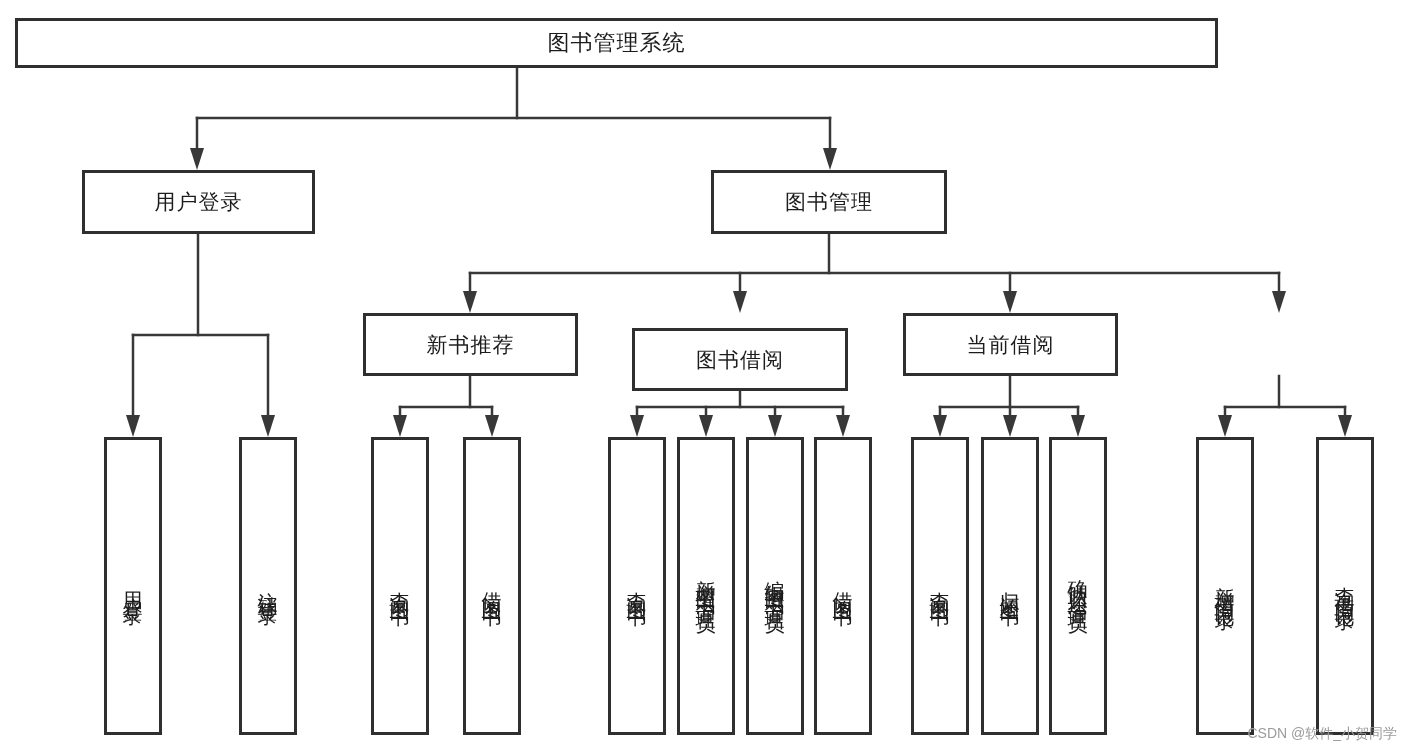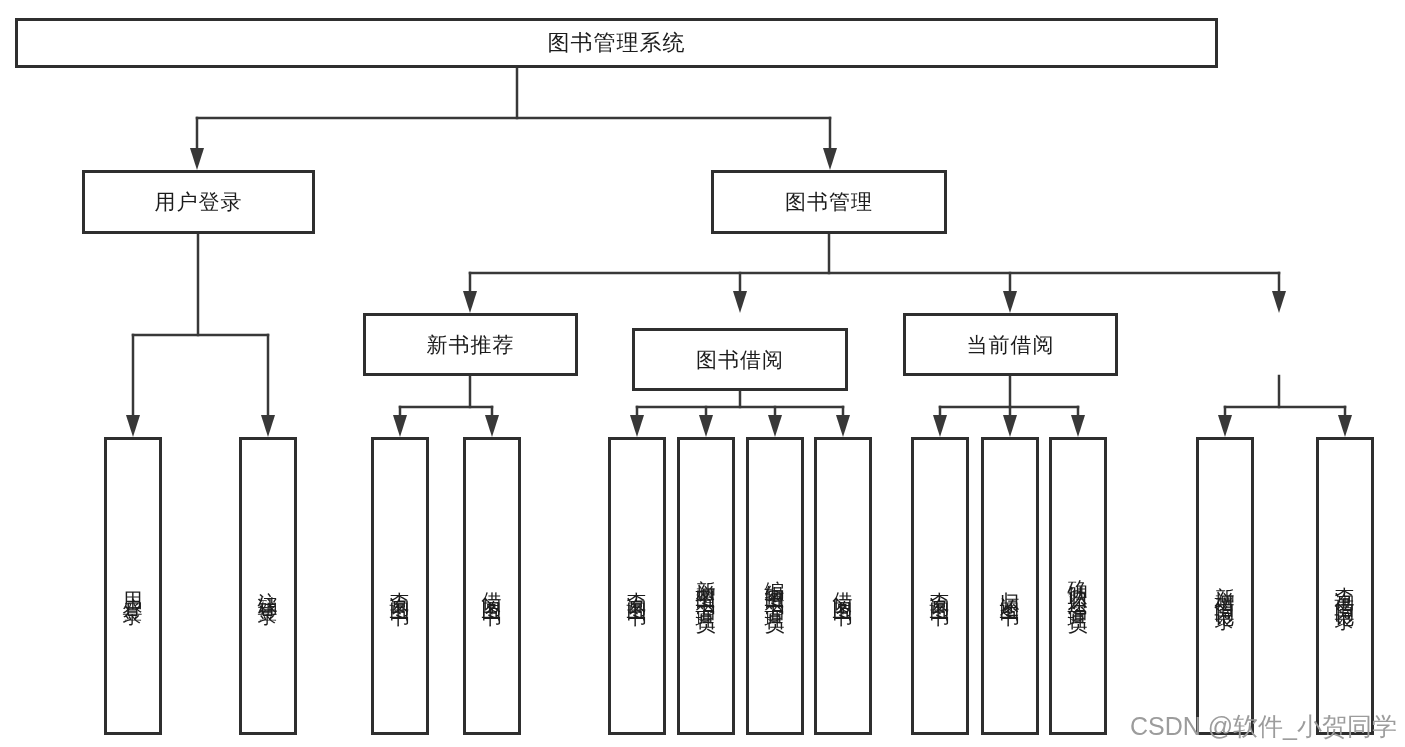--- a/index.html
+++ b/index.html
@@ -43,21 +43,21 @@
     font-size:20px;
   }
   .leaf .vtext{
     writing-mode:vertical-rl;
     letter-spacing:5px;
     line-height:1;
   }
   .watermark{
     position:absolute;
     right:8px;bottom:4px;
-    font-size:25px;
+    font-size:14px;
     color:var(--watermark);
     z-index:3;
     white-space:nowrap;
   }
 </style>
 </head>
 <body>
 
 <div class="canvas">
 

